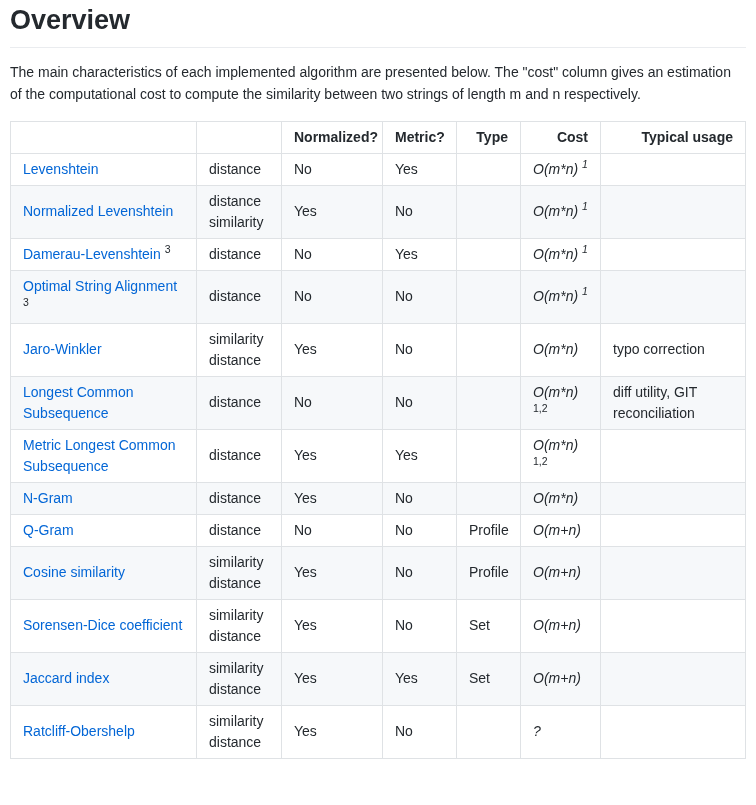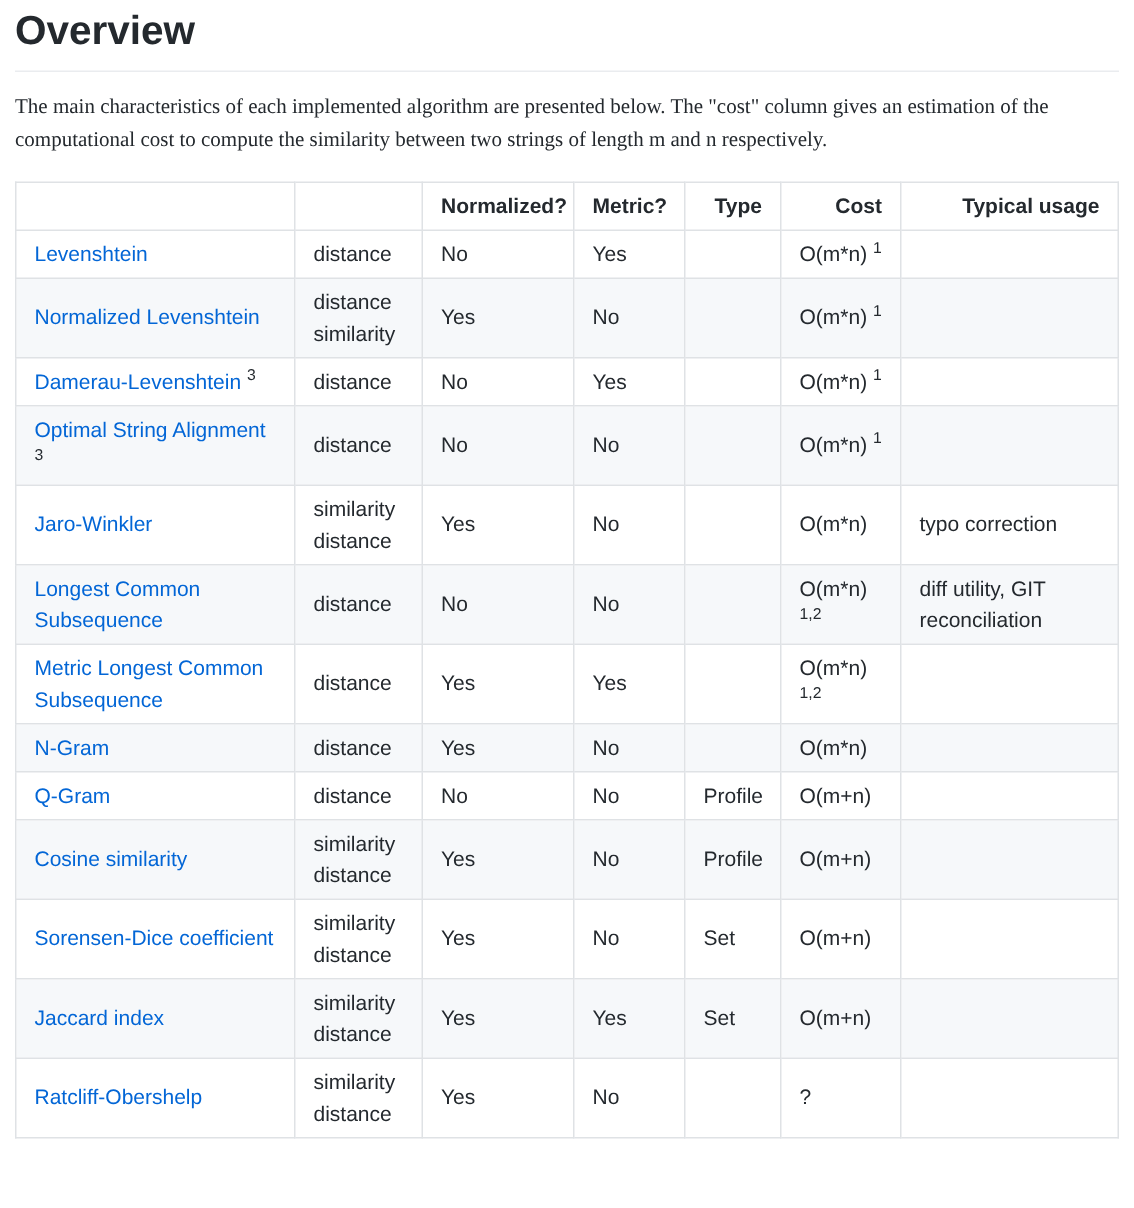--- a/index.html
+++ b/index.html
@@ -23,21 +23,20 @@
     margin:0;
     font-size:27px;
     font-weight:700;
     line-height:1.25;
     padding-bottom:9px;
     border-bottom:1px solid var(--rule);
   }
   p.intro{
     margin:13px 0 16px 0;
     line-height:22px;
-    font-family:Liberation Serif, serif;
   }
   table.algo{
     border-collapse:collapse;
     table-layout:fixed;
     width:100%;
     font-size:14px;
   }
   table.algo th, table.algo td{
     border:1px solid var(--border);
     padding:5px 12px;
@@ -55,21 +54,21 @@
   tbody tr:nth-child(even){background:var(--stripe);}
   a.algo-link{
     color:var(--link);
     text-decoration:none;
   }
   sup{
     font-size:10.5px;
     line-height:0;
   }
   td sup{color:var(--text);}
-  .cost-line{white-space:nowrap;}
+  .cost-line{white-space:nowrap;font-style:italic;}
   
   col.c-name{width:186px;}
   col.c-kind{width:85px;}
   col.c-norm{width:101px;}
   col.c-metric{width:74px;}
   col.c-type{width:64px;}
   col.c-cost{width:80px;}
   col.c-usage{width:auto;}
 </style>
 </head>

